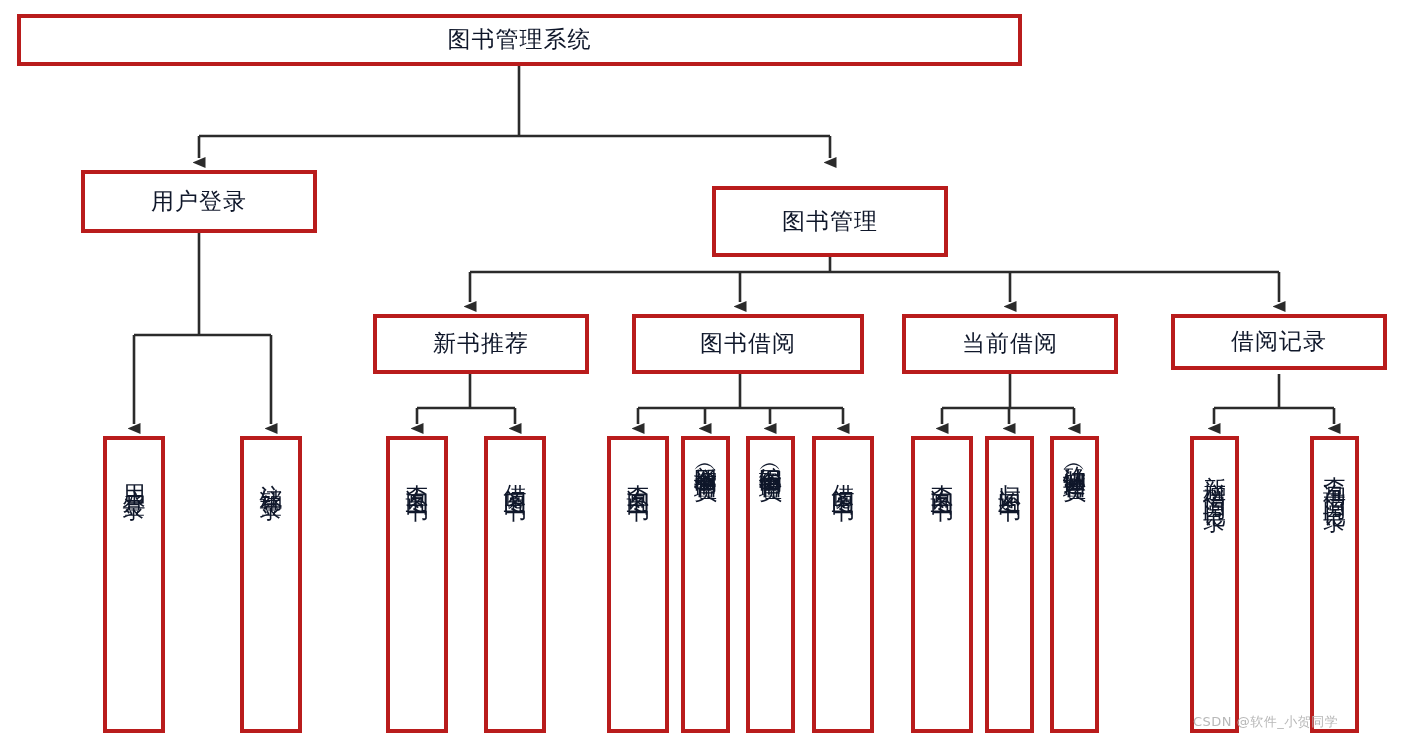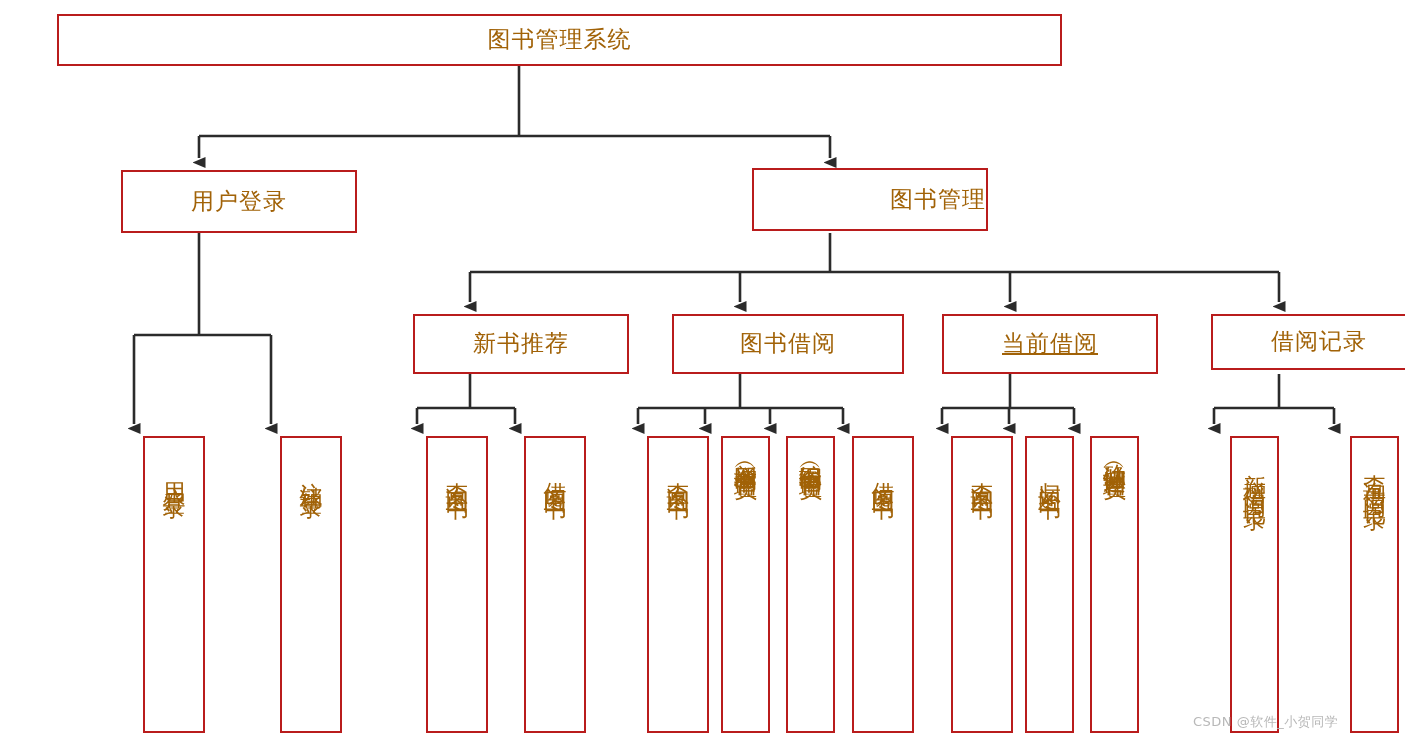--- a/index.html
+++ b/index.html
@@ -23,26 +23,25 @@
     left: 0;
     top: 0;
     width: 1405px;
     height: 747px;
     pointer-events: none;
   }
   .node {
     position: absolute;
     box-sizing: border-box;
     background: #ffffff;
-    border: 2px solid #b91c1c;
+    border: 4px solid #b91c1c;
     display: flex;
     align-items: center;
     justify-content: center;
-    color: #a16207;
-    margin-left: 40px;
+    color: #0f172a;
   }
   .node.h {
     font-size: 23px;
     letter-spacing: 1px;
     line-height: 1.1;
   }
   .node.h-root {
     font-size: 23px;
     letter-spacing: 1px;
   }
@@ -124,31 +123,31 @@
     </g>
   </svg>
 
   <div class="node h h-root" style="left:17px; top:14px; width:1005px; height:52px;">
     <span>图书管理系统</span>
   </div>
 
   <div class="node h" style="left:81px; top:170px; width:236px; height:63px;">
     <span>用户登录</span>
   </div>
-  <div class="node h" style="left:712px; top:168px; width:236px; height:63px;justify-content:flex-end;">
+  <div class="node h" style="left:712px; top:186px; width:236px; height:71px;">
     <span>图书管理</span>
   </div>
 
   <div class="node h" style="left:373px; top:314px; width:216px; height:60px;">
     <span>新书推荐</span>
   </div>
   <div class="node h" style="left:632px; top:314px; width:232px; height:60px;">
     <span>图书借阅</span>
   </div>
-  <div class="node h" style="left:902px; top:314px; width:216px; height:60px;text-decoration:underline;">
+  <div class="node h" style="left:902px; top:314px; width:216px; height:60px;">
     <span>当前借阅</span>
   </div>
   <div class="node h" style="left:1171px; top:314px; width:216px; height:56px;">
     <span>借阅记录</span>
   </div>
 
   <div class="node v" style="left:103px; top:436px; width:62px; height:297px;">
     <span class="vtext">用户登录</span>
   </div>
   <div class="node v" style="left:240px; top:436px; width:62px; height:297px;">

